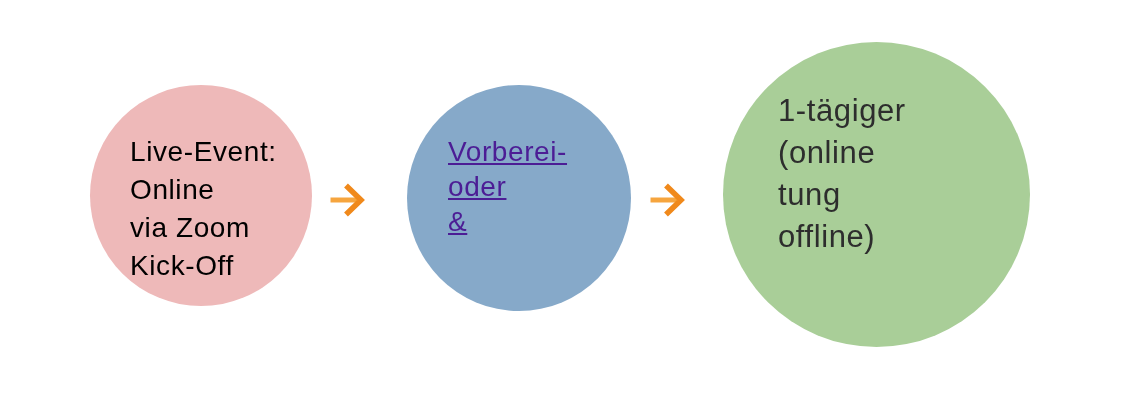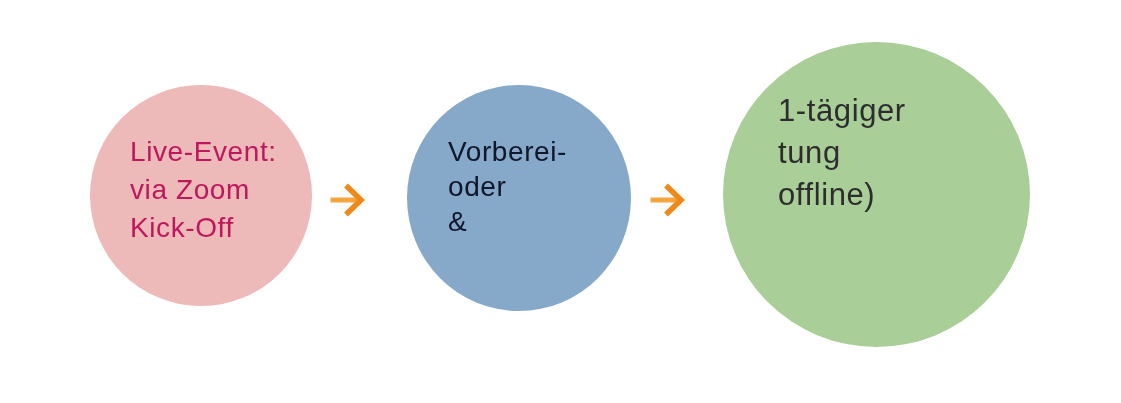--- a/index.html
+++ b/index.html
@@ -40,46 +40,48 @@
   }
   .arrow1 { left: 329px; top: 182px; }
   .arrow2 { left: 649px; top: 182px; }
 </style>
 </head>
 <body>
 
 <div class="canvas" style="background-color: rgb(255, 255, 255);">
 
   <div class="circle step1" style="background-color: rgb(238, 185, 185);">
-    <div class="circle-text" style="color: #be185d;">
+    <div class="circle-text" style="color: #000000;">
       <div>Live-Event:</div>
+      <div>Online</div>
       <div>via Zoom</div>
       <div>Kick-Off</div>
     </div>
   </div>
 
   <svg class="arrow arrow1" viewBox="0 0 36 36">
     <line x1="1.5" y1="18" x2="28" y2="18" stroke-width="5" stroke="#f6a53e"></line>
     <path d="M17 3.5 L32 18 L17 32.5" fill="none" stroke-width="5.5" stroke-linejoin="miter" stroke="#f0891b"></path>
   </svg>
 
   <div class="circle step2" style="background-color: rgb(134, 169, 201);">
-    <div class="circle-text" style="color: #0f172a;">
+    <div class="circle-text" style="color: #4c1d95; text-decoration: underline;">
       <div>Vorberei-</div>
       <div>oder</div>
       <div>&amp;</div>
     </div>
   </div>
 
   <svg class="arrow arrow2" viewBox="0 0 36 36">
     <line x1="1.5" y1="18" x2="28" y2="18" stroke-width="5" stroke="#f6a53e"></line>
     <path d="M17 3.5 L32 18 L17 32.5" fill="none" stroke-width="5.5" stroke-linejoin="miter" stroke="#f0891b"></path>
   </svg>
 
   <div class="circle step3" style="background-color: rgb(169, 206, 152);">
     <div class="circle-text" style="color: rgb(45, 45, 45);">
       <div>1-tägiger</div>
+      <div>(online</div>
       <div>tung</div>
       <div>offline)</div>
     </div>
   </div>
 
 </div>
 
 </body></html>

